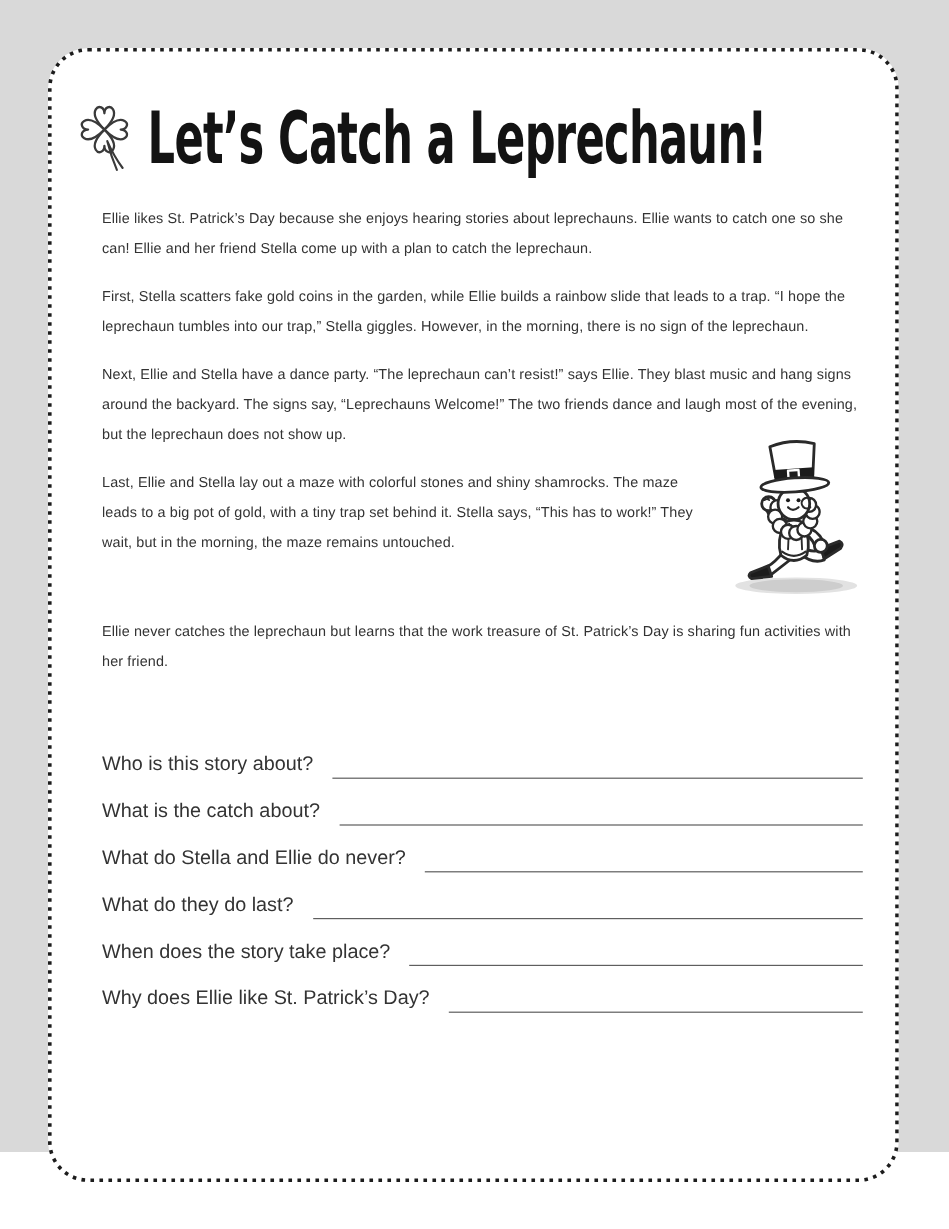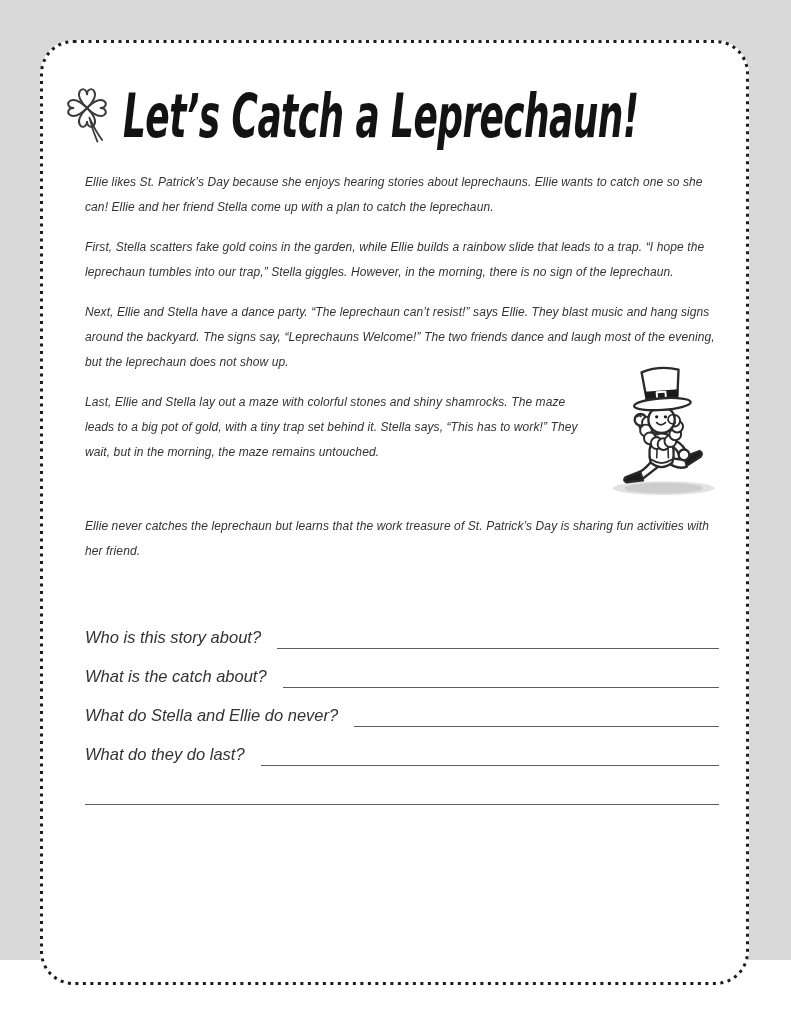--- a/index.html
+++ b/index.html
@@ -8,21 +8,20 @@
     width: 791px;
     height: 1024px;
     overflow: hidden;
     font-family: "Liberation Sans", sans-serif;
   }
   .canvas {
     position: relative;
     width: 791px;
     height: 960px;
     background: var(--background, #d9d9d9);
-    font-style: italic;
   }
   .page {
     position: absolute;
     left: 40px;
     top: 40px;
     width: 709px;
     height: 945px;
     background: var(--page, #ffffff);
     border-radius: 34px;
   }
@@ -212,19 +211,24 @@
         </div>
         <div class="q-row">
           <span class="q-label">What do Stella and Ellie do never?</span>
           <span class="answer-line"></span>
         </div>
         <div class="q-row">
           <span class="q-label">What do they do last?</span>
           <span class="answer-line"></span>
         </div>
         <div class="q-row">
+          <span class="q-label">When does the story take place?</span>
+          <span class="answer-line"></span>
+        </div>
+        <div class="q-row">
+          <span class="q-label">Why does Ellie like St. Patrick’s Day?</span>
           <span class="answer-line"></span>
         </div>
       </div>
 
     </div>
   </div>
 </div>
 
 </body></html>

